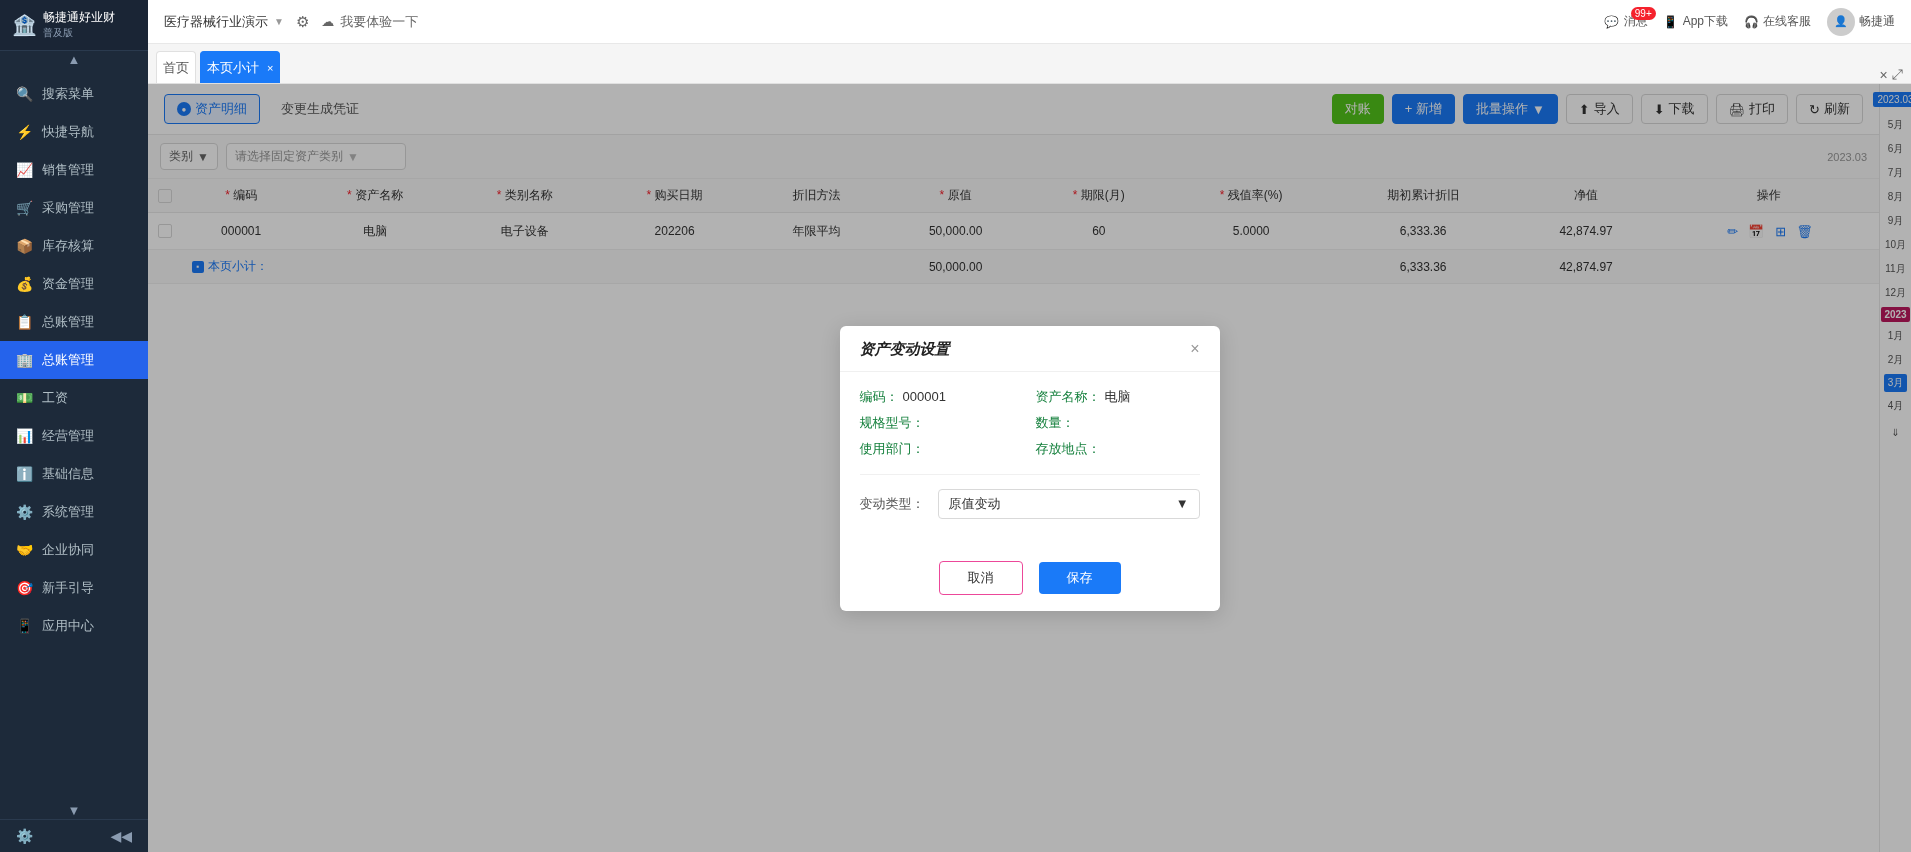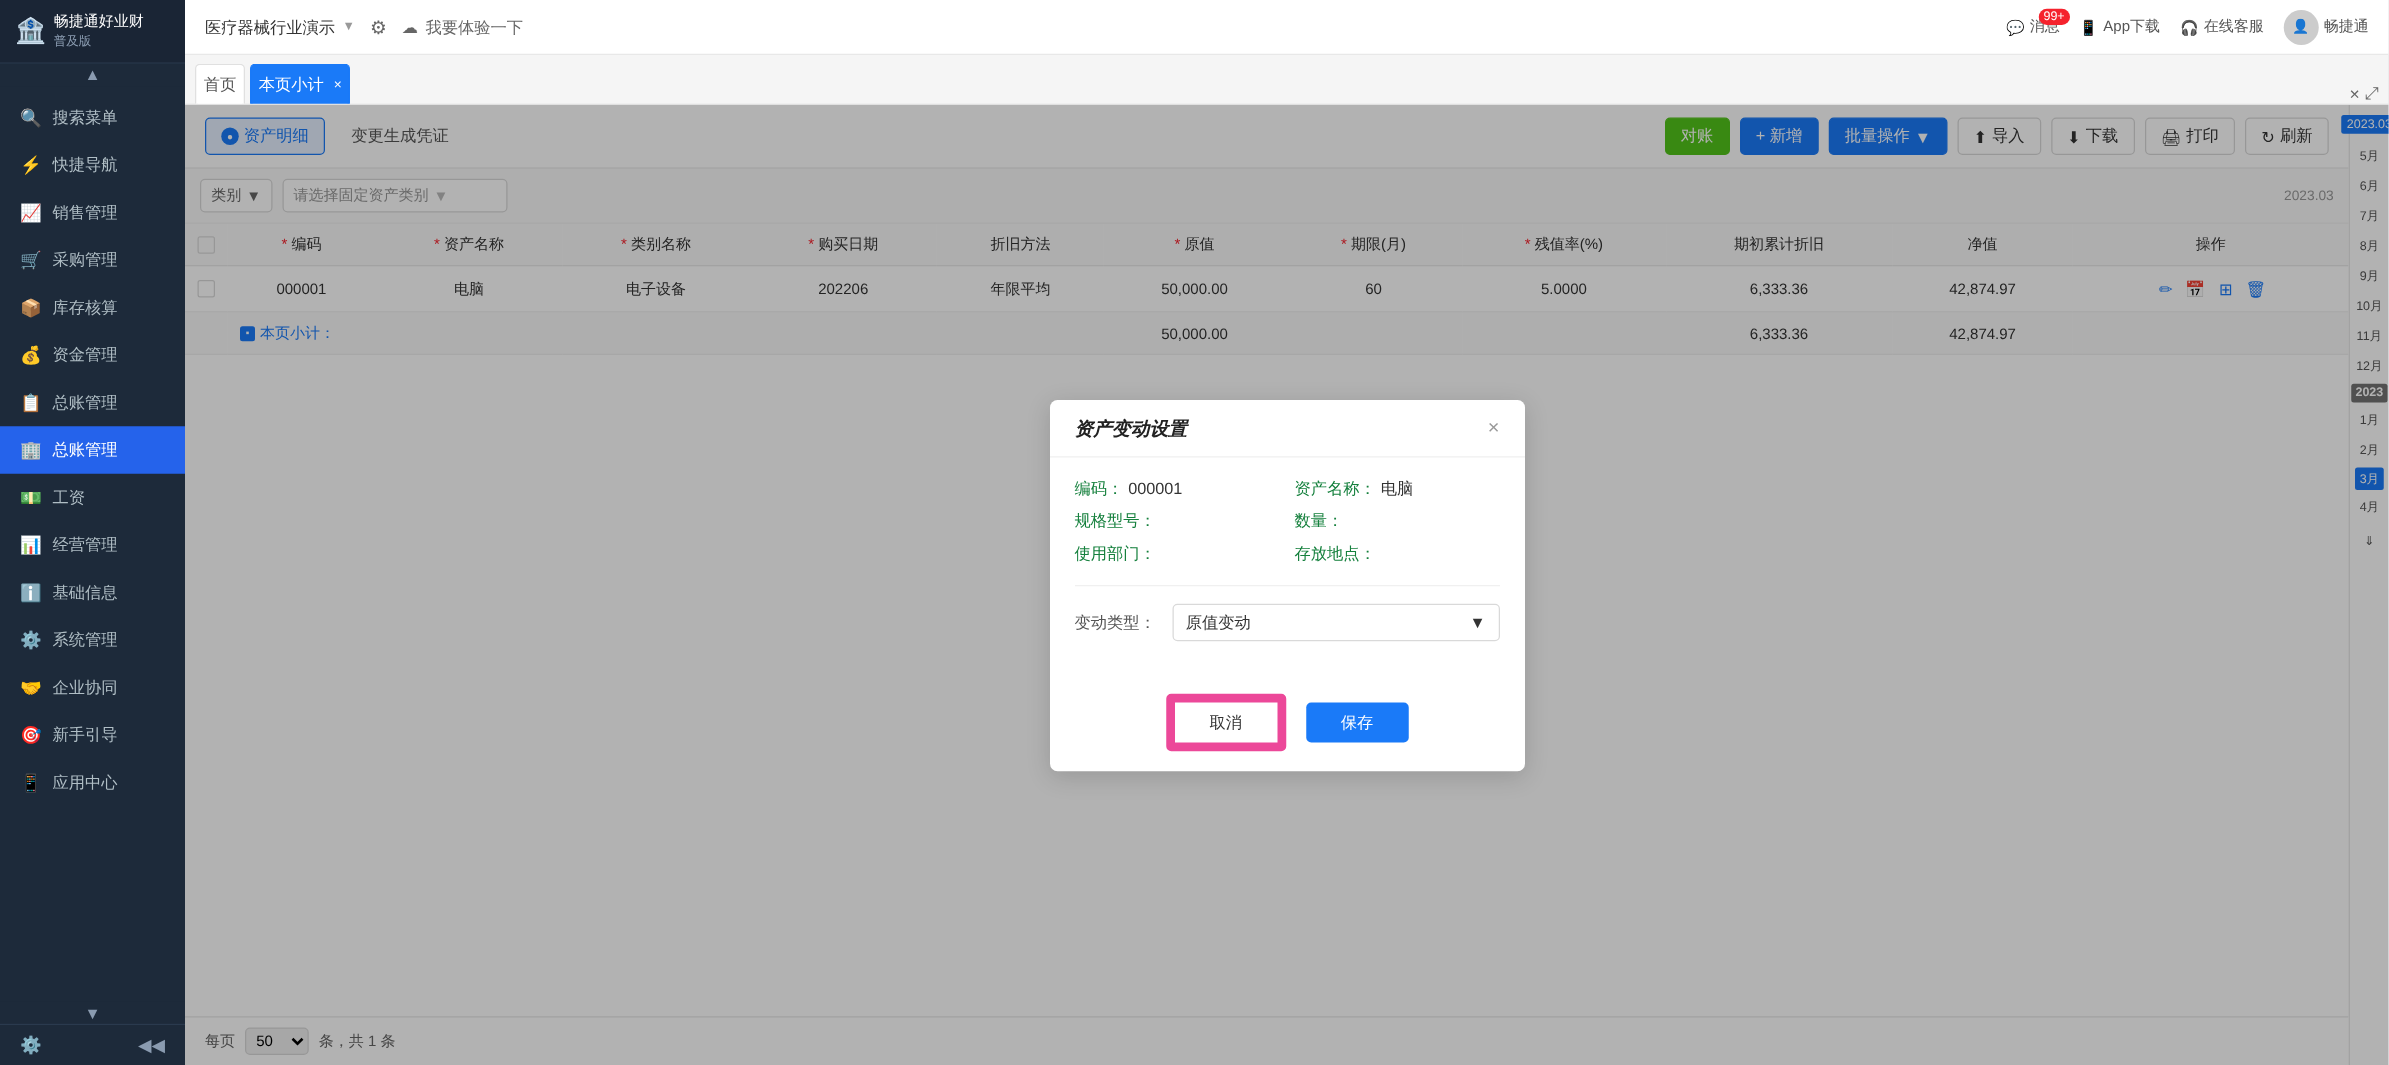--- a/index.html
+++ b/index.html
@@ -106,21 +106,21 @@
     .modal-divider { height: 1px; background: #f0f0f0; margin: 8px 0 14px; }
     .modal-form-row { display: flex; align-items: center; gap: 8px; margin-bottom: 14px; }
     .modal-form-label { color: #555; font-size: 13px; white-space: nowrap; min-width: 70px; }
     .modal-form-select { display: flex; align-items: center; gap: 6px; border: 1px solid #d9d9d9; border-radius: 4px; padding: 5px 10px; background: #fff; cursor: pointer; font-size: 13px; color: #333; flex: 1; }
     .modal-form-amount-row { display: flex; align-items: center; gap: 12px; margin-bottom: 14px; }
     .modal-form-amount-label { color: #555; font-size: 13px; white-space: nowrap; min-width: 70px; }
     .modal-form-amount-value { font-size: 13px; color: #333; flex: 1; }
     .required-star { color: #f5222d; margin-right: 2px; }
     .modal-form-amount-input { border: 1px solid #d9d9d9; border-radius: 4px; padding: 5px 10px; font-size: 13px; color: #ccc; flex: 1; }
     .modal-footer { display: flex; align-items: center; justify-content: center; gap: 16px; padding: 12px 20px 16px; }
-    .modal-btn-cancel { padding: 7px 28px; border-radius: 4px; border: 7px solid #ec4899; background: #fff; cursor: pointer; font-size: 13px; color: #333; }
+    .modal-btn-cancel { padding: 7px 28px; border-radius: 4px; border: 1px solid #ec4899; background: #fff; cursor: pointer; font-size: 13px; color: #333; }
     .modal-btn-save { padding: 7px 28px; border-radius: 4px; border: none; background: #1a7af8; cursor: pointer; font-size: 13px; color: #fff; }
   </style>
 </head>
 <body>
 
 <div class="app-wrapper">
 
   <div class="sidebar">
     <div class="sidebar-logo">
       <div style="font-size:20px;">🏦</div>
@@ -356,42 +356,33 @@
                 <td></td>
                 <td></td>
                 <td>6,333.36</td>
                 <td>42,874.97</td>
                 <td></td>
               </tr>
             </tbody>
           </table>
         </div>
 
-        <div class="table-footer">
-          <span>每页</span>
-          <select class="page-size-select">
-            <option>50</option>
-            <option>100</option>
-            <option>200</option>
-          </select>
-          <span>条，共 1 条</span>
-        </div>
       </div>
 
       <div class="right-panel">
         <div class="right-panel-year">2023.03</div>
         <div class="right-panel-month">5月</div>
         <div class="right-panel-month">6月</div>
         <div class="right-panel-month">7月</div>
         <div class="right-panel-month">8月</div>
         <div class="right-panel-month">9月</div>
         <div class="right-panel-month">10月</div>
         <div class="right-panel-month">11月</div>
         <div class="right-panel-month">12月</div>
-        <div class="right-panel-month" style="background:#737373;color:#fff;border-radius:2px;padding:2px 3px;font-weight:600;">2023</div>
+        <div class="right-panel-month" style="background:#be185d;color:#fff;border-radius:2px;padding:2px 3px;font-weight:600;">2023</div>
         <div class="right-panel-month">1月</div>
         <div class="right-panel-month">2月</div>
         <div class="right-panel-month active">3月</div>
         <div class="right-panel-month">4月</div>
         <div class="right-panel-month" style="margin-top:4px;">⇓</div>
       </div>
 
       <div class="overlay">
         <div class="modal">
           <div class="modal-header">

